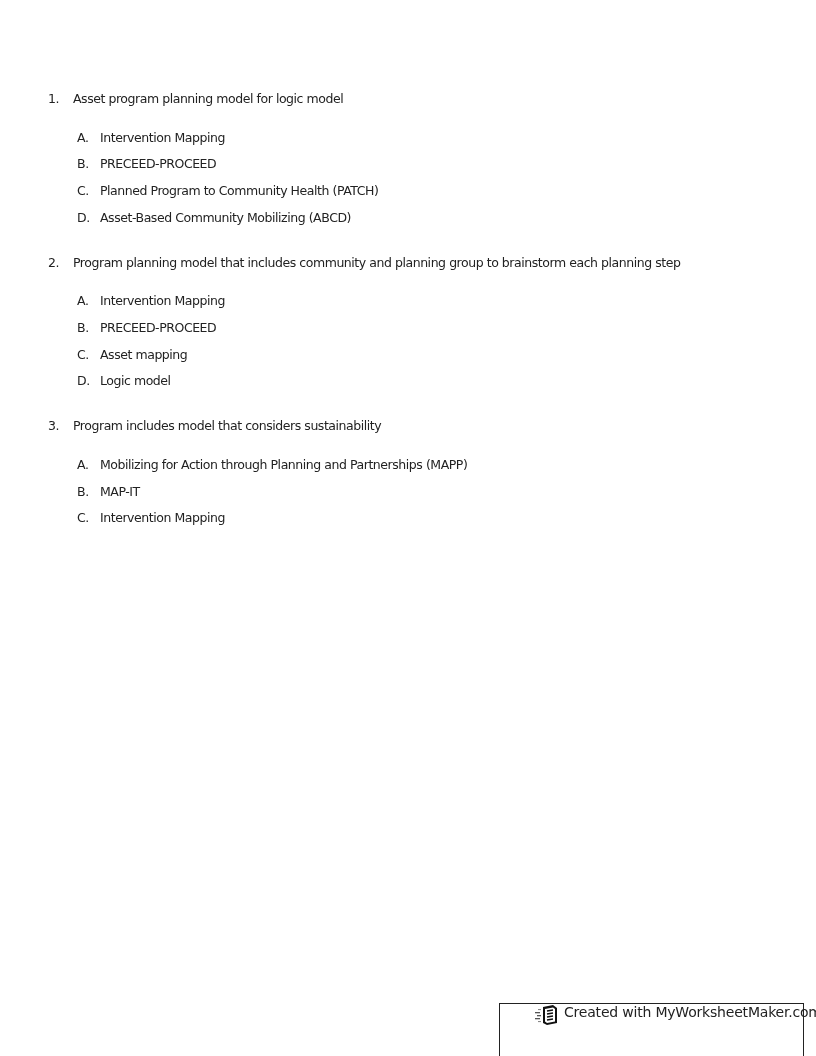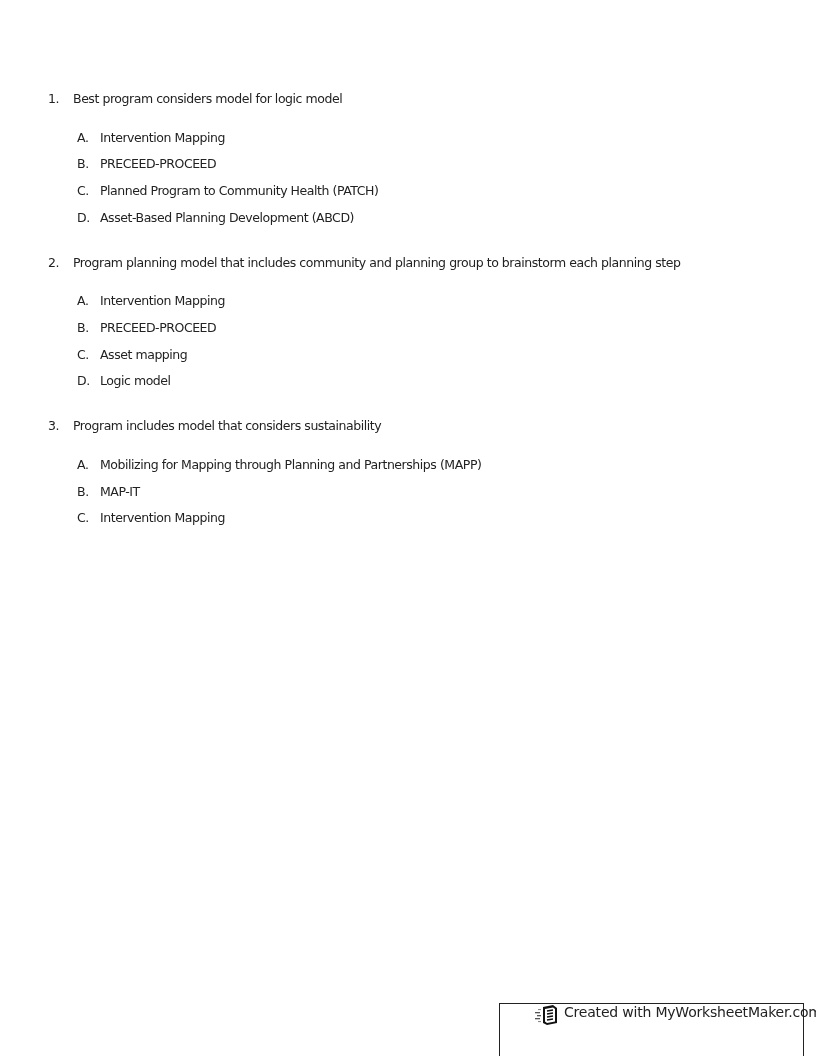--- a/index.html
+++ b/index.html
@@ -89,37 +89,37 @@
     }
   </style>
 </head>
 <body>
 
 <div class="worksheet">
 
   <div class="question">
     <div class="q-line" style="top:90px;">
       <span class="q-num">1.</span>
-      <span class="q-text">Best program considers model for logic model</span>
+      <span class="q-text">Asset program planning model for logic model</span>
     </div>
     <div class="option" style="top:129px;">
       <span class="opt-letter">A.</span>
       <span class="opt-text">Intervention Mapping</span>
     </div>
     <div class="option" style="top:155px;">
       <span class="opt-letter">B.</span>
       <span class="opt-text">PRECEED-PROCEED</span>
     </div>
     <div class="option" style="top:182px;">
       <span class="opt-letter">C.</span>
       <span class="opt-text">Planned Program to Community Health (PATCH)</span>
     </div>
     <div class="option" style="top:209px;">
       <span class="opt-letter">D.</span>
-      <span class="opt-text">Asset-Based Planning Development (ABCD)</span>
+      <span class="opt-text">Asset-Based Community Mobilizing (ABCD)</span>
     </div>
   </div>
 
   <div class="question">
     <div class="q-line" style="top:254px;">
       <span class="q-num">2.</span>
       <span class="q-text">Program planning model that includes community and planning group to brainstorm each planning step</span>
     </div>
     <div class="option" style="top:292px;">
       <span class="opt-letter">A.</span>
@@ -139,21 +139,21 @@
     </div>
   </div>
 
   <div class="question">
     <div class="q-line" style="top:417px;">
       <span class="q-num">3.</span>
       <span class="q-text">Program includes model that considers sustainability</span>
     </div>
     <div class="option" style="top:456px;">
       <span class="opt-letter">A.</span>
-      <span class="opt-text">Mobilizing for Mapping through Planning and Partnerships (MAPP)</span>
+      <span class="opt-text">Mobilizing for Action through Planning and Partnerships (MAPP)</span>
     </div>
     <div class="option" style="top:483px;">
       <span class="opt-letter">B.</span>
       <span class="opt-text">MAP-IT</span>
     </div>
     <div class="option" style="top:509px;">
       <span class="opt-letter">C.</span>
       <span class="opt-text">Intervention Mapping</span>
     </div>
   </div>

